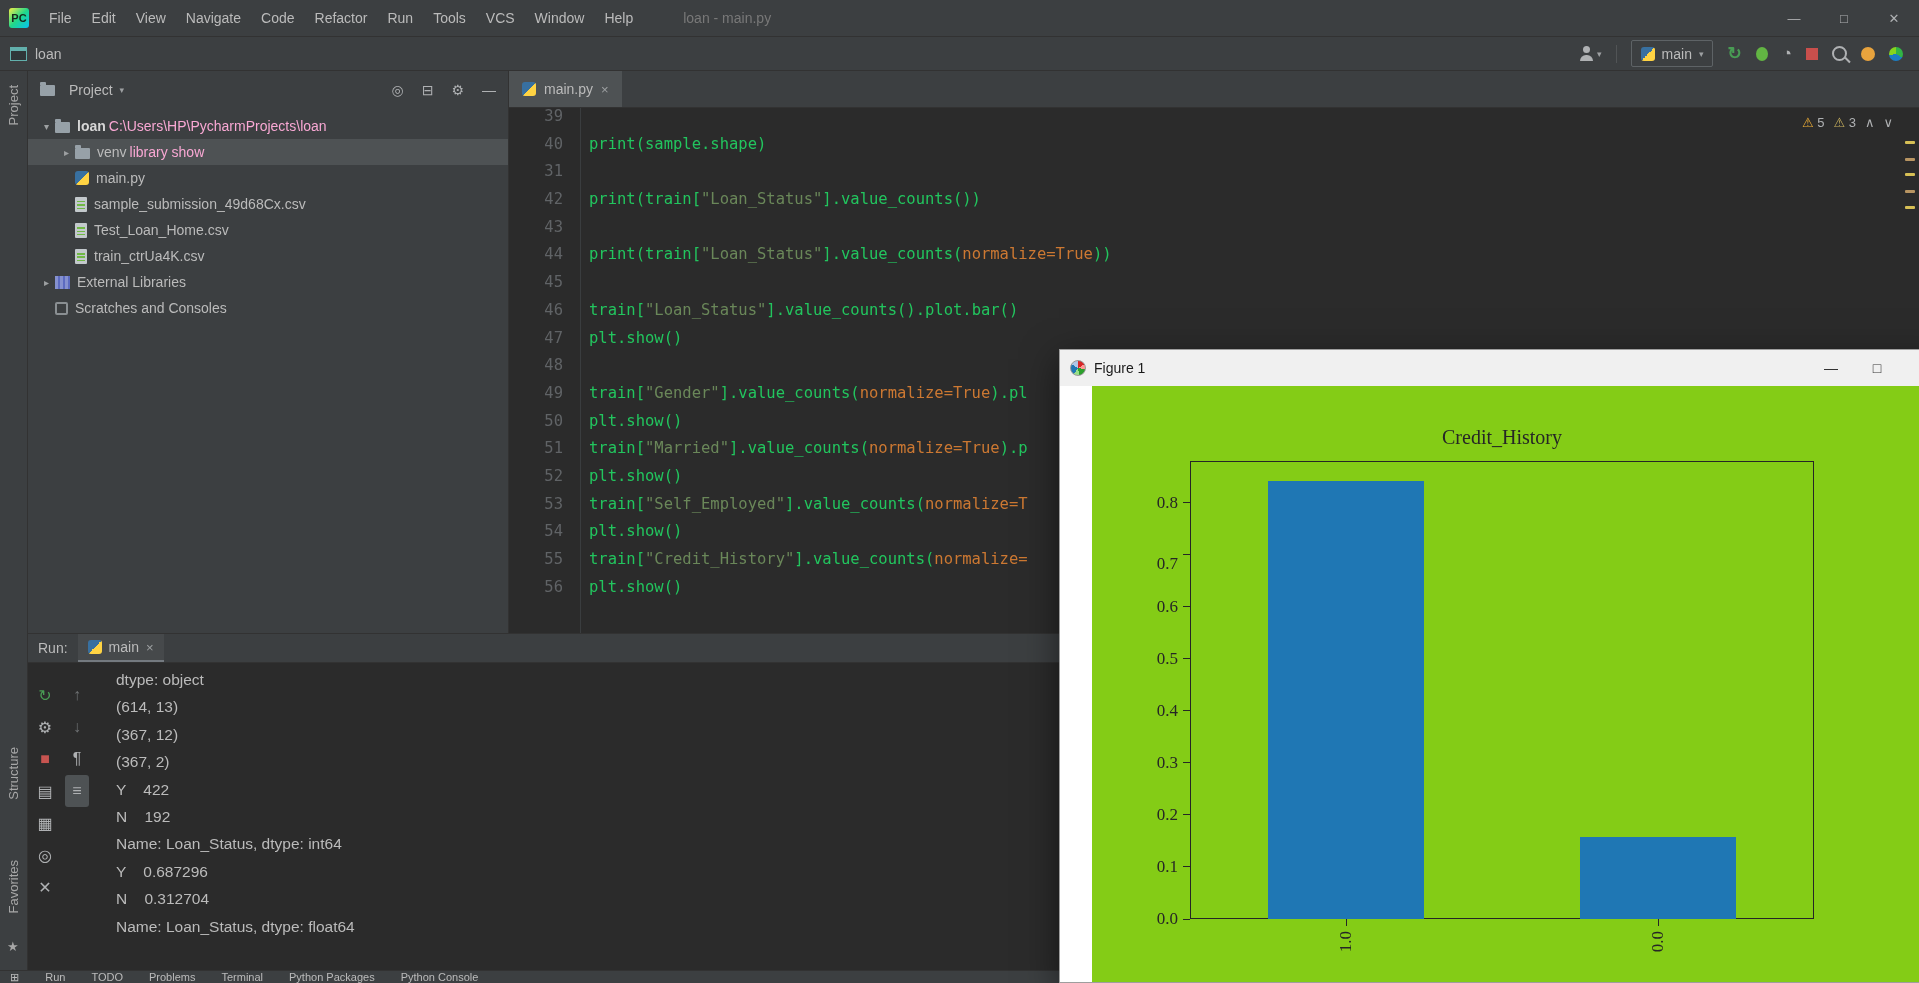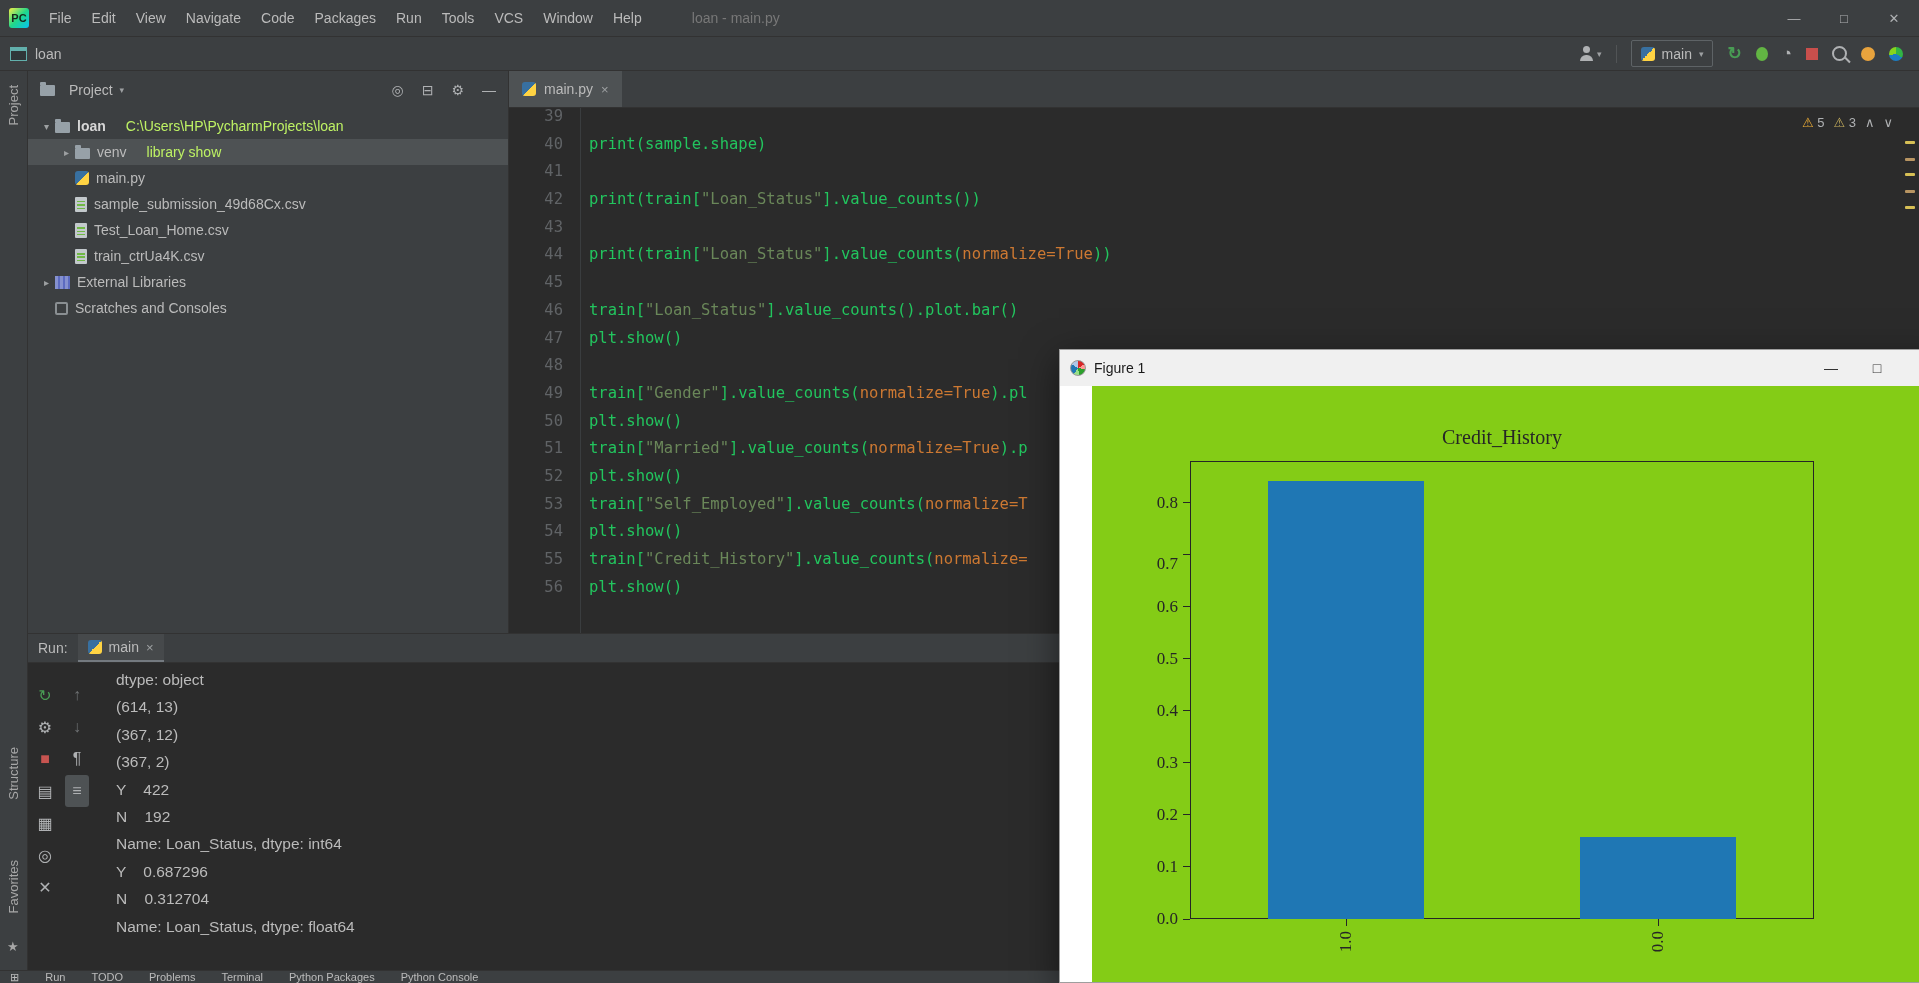--- a/index.html
+++ b/index.html
@@ -62,21 +62,21 @@
   .i-folder::before{content:'';position:absolute;top:-3px;left:0;width:6px;height:3px;background:#97a1a8;border-radius:1px 1px 0 0;}
   .i-python{width:14px;height:14px;border-radius:3px;
             background:linear-gradient(135deg,#3870a0 0%,#3870a0 50%,#ffd343 50%,#ffd343 100%);}
   .i-csv{width:12px;height:15px;background:#c3c9cc;border-radius:1px;}
   .i-csv::after{content:'';position:absolute;left:2px;right:2px;top:4px;height:8px;
                 background:repeating-linear-gradient(#70b845 0 1.5px,transparent 1.5px 3.5px);}
   .i-libs{width:15px;height:13px;background:repeating-linear-gradient(90deg,#8591cf 0 3px,#5c6bc0 3px 5px);}
   .i-scratch{width:13px;height:13px;border:2px solid #8a8f92;border-radius:2px;box-sizing:border-box;}
   .tlabel{color:#bbbbbb;}
   .tlabel.bold{color:#d6d6d6;font-weight:bold;}
-  .thint{color:#bef264;margin-left:20px;}
+  .thint{color:#f9a8d4;margin-left:3px;}
 
   
   .tabbar{position:absolute;left:509px;top:71px;right:0;height:37px;background:#3c3f41;
           border-bottom:1px solid #323232;box-sizing:border-box;display:flex;align-items:stretch;}
   .tab{display:flex;align-items:center;gap:8px;padding:0 13px;background:#4e5254;color:#bbbbbb;}
   .tab-close{color:#9da0a2;font-size:13px;}
   .editor{position:absolute;left:509px;top:108px;right:0;height:525px;background:#2b2b2b;overflow:hidden;}
   .gutter-sep{position:absolute;left:71px;top:0;bottom:0;width:1px;background:#3a3d3f;}
   .code-lines{margin-top:-5px;}
   .code-row{display:flex;height:27.7px;line-height:27.7px;
@@ -139,21 +139,21 @@
 <div class="app">
 
   <div class="titlebar">
     <div class="logo">PC</div>
     <div id="menubar" style="display:flex;height:100%">
         <span class="menu-item">File</span>
         <span class="menu-item">Edit</span>
         <span class="menu-item">View</span>
         <span class="menu-item">Navigate</span>
         <span class="menu-item">Code</span>
-        <span class="menu-item">Packages</span>
+        <span class="menu-item">Refactor</span>
         <span class="menu-item">Run</span>
         <span class="menu-item">Tools</span>
         <span class="menu-item">VCS</span>
         <span class="menu-item">Window</span>
         <span class="menu-item">Help</span>
       </div>
     <span class="win-title">loan - main.py</span>
     <div class="win-controls">
       <div class="win-btn">—</div>
       <div class="win-btn">□</div>
@@ -265,21 +265,21 @@
     <div class="code-lines" id="code-lines">
         <div class="code-row">
           <span class="lnum">39</span>
           <span class="ltext"></span>
         </div>
         <div class="code-row">
           <span class="lnum">40</span>
           <span class="ltext"><span class="cp">print(sample.shape)</span></span>
         </div>
         <div class="code-row">
-          <span class="lnum">41</span>
+          <span class="lnum">31</span>
           <span class="ltext"></span>
         </div>
         <div class="code-row">
           <span class="lnum">42</span>
           <span class="ltext"><span class="cp">print(train[</span><span class="cs">"Loan_Status"</span><span class="cp">].value_counts())</span></span>
         </div>
         <div class="code-row">
           <span class="lnum">43</span>
           <span class="ltext"></span>
         </div>

